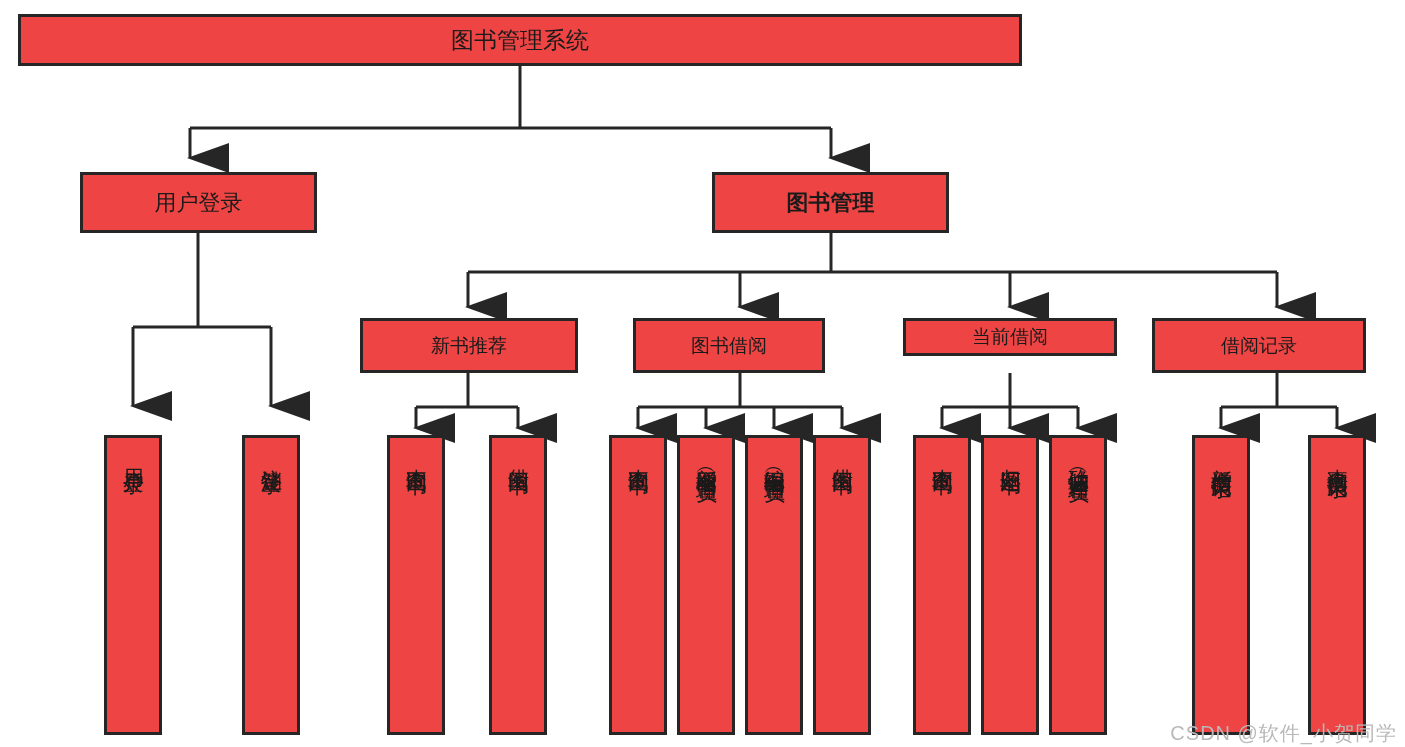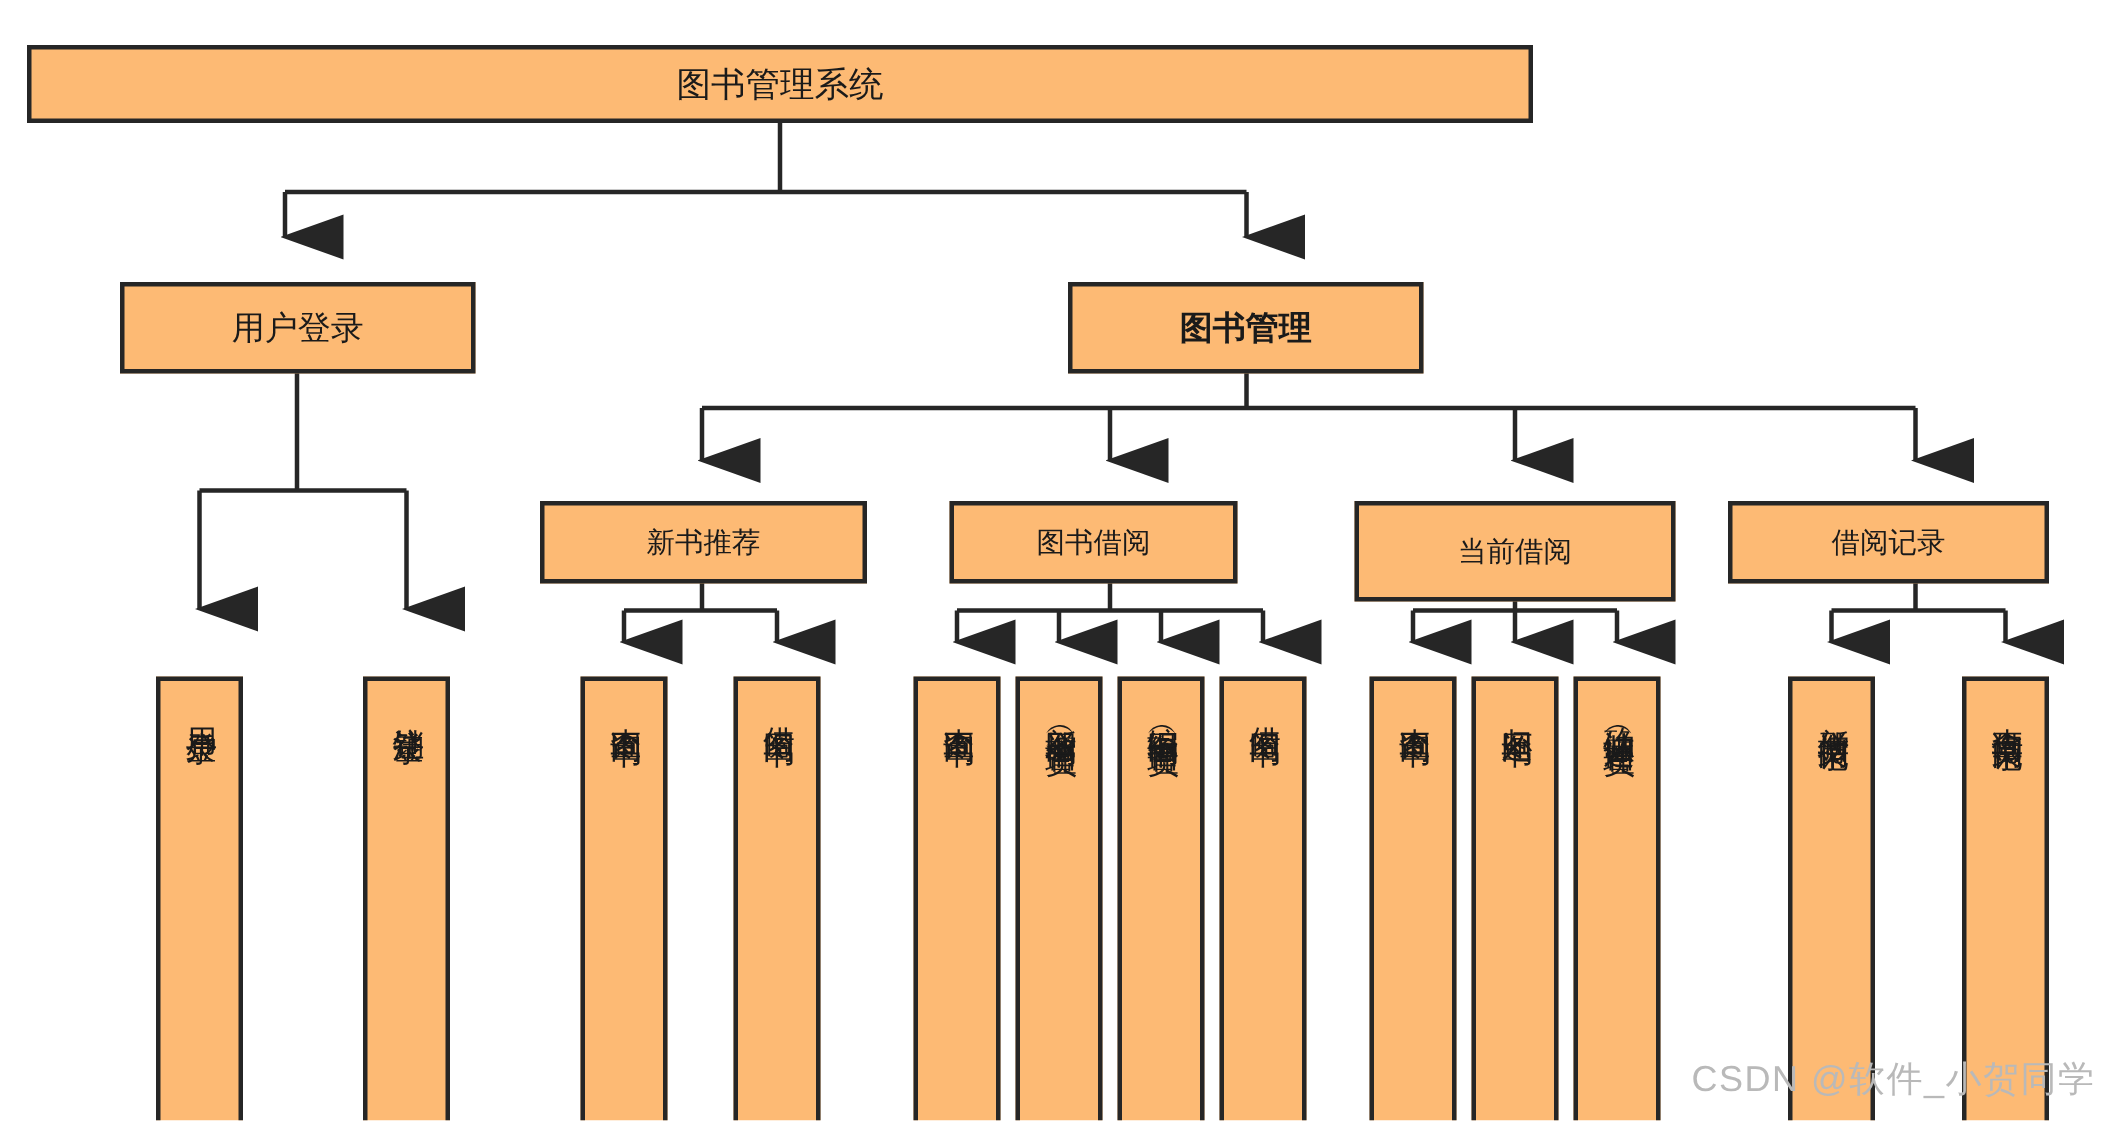--- a/index.html
+++ b/index.html
@@ -21,27 +21,26 @@
     position: absolute;
     left: 0;
     top: 0;
     width: 1405px;
     height: 747px;
     pointer-events: none;
   }
   .node {
     position: absolute;
     box-sizing: border-box;
-    background: #fdba74;
+    background: #ef4444;
     border: 3px solid #262626;
     display: flex;
     align-items: center;
     justify-content: center;
     color: #1a1a1a;
-    margin-top: 16px;
   }
   .node.root {
     font-size: 23px;
   }
   .node.lvl2 {
     font-size: 22px;
   }
   .node.lvl3 {
     font-size: 19px;
   }
@@ -56,22 +55,22 @@
     writing-mode: vertical-rl;
     text-orientation: upright;
     line-height: 1.18;
     letter-spacing: 2px;
     white-space: nowrap;
     display: block;
   }
   .watermark {
     position: absolute;
     right: 8px;
-    bottom: 12px;
-    font-size: 24px;
+    bottom: 0;
+    font-size: 20px;
     color: #b9b9b9;
     letter-spacing: 1px;
     white-space: nowrap;
   }
 </style>
 </head>
 <body>
 
 <div id="canvas">
 
@@ -135,21 +134,21 @@
   <div class="node lvl2" style="left:712px; top:172px; width:237px; height:61px;font-weight:bold;">
     <span>图书管理</span>
   </div>
 
   <div class="node lvl3" style="left:360px; top:318px; width:218px; height:55px;">
     <span>新书推荐</span>
   </div>
   <div class="node lvl3" style="left:633px; top:318px; width:192px; height:55px;">
     <span>图书借阅</span>
   </div>
-  <div class="node lvl3" style="left:903px; top:318px; width:214px; height:67px;align-items:center;">
+  <div class="node lvl3" style="left:903px; top:318px; width:214px; height:38px;align-items:center;">
     <span>当前借阅</span>
   </div>
   <div class="node lvl3" style="left:1152px; top:318px; width:214px; height:55px;">
     <span>借阅记录</span>
   </div>
 
   <div class="node leaf" style="left:104px; top:435px; width:58px; height:300px;">
     <span class="vtext">用户登录</span>
   </div>
   <div class="node leaf" style="left:242px; top:435px; width:58px; height:300px;">

